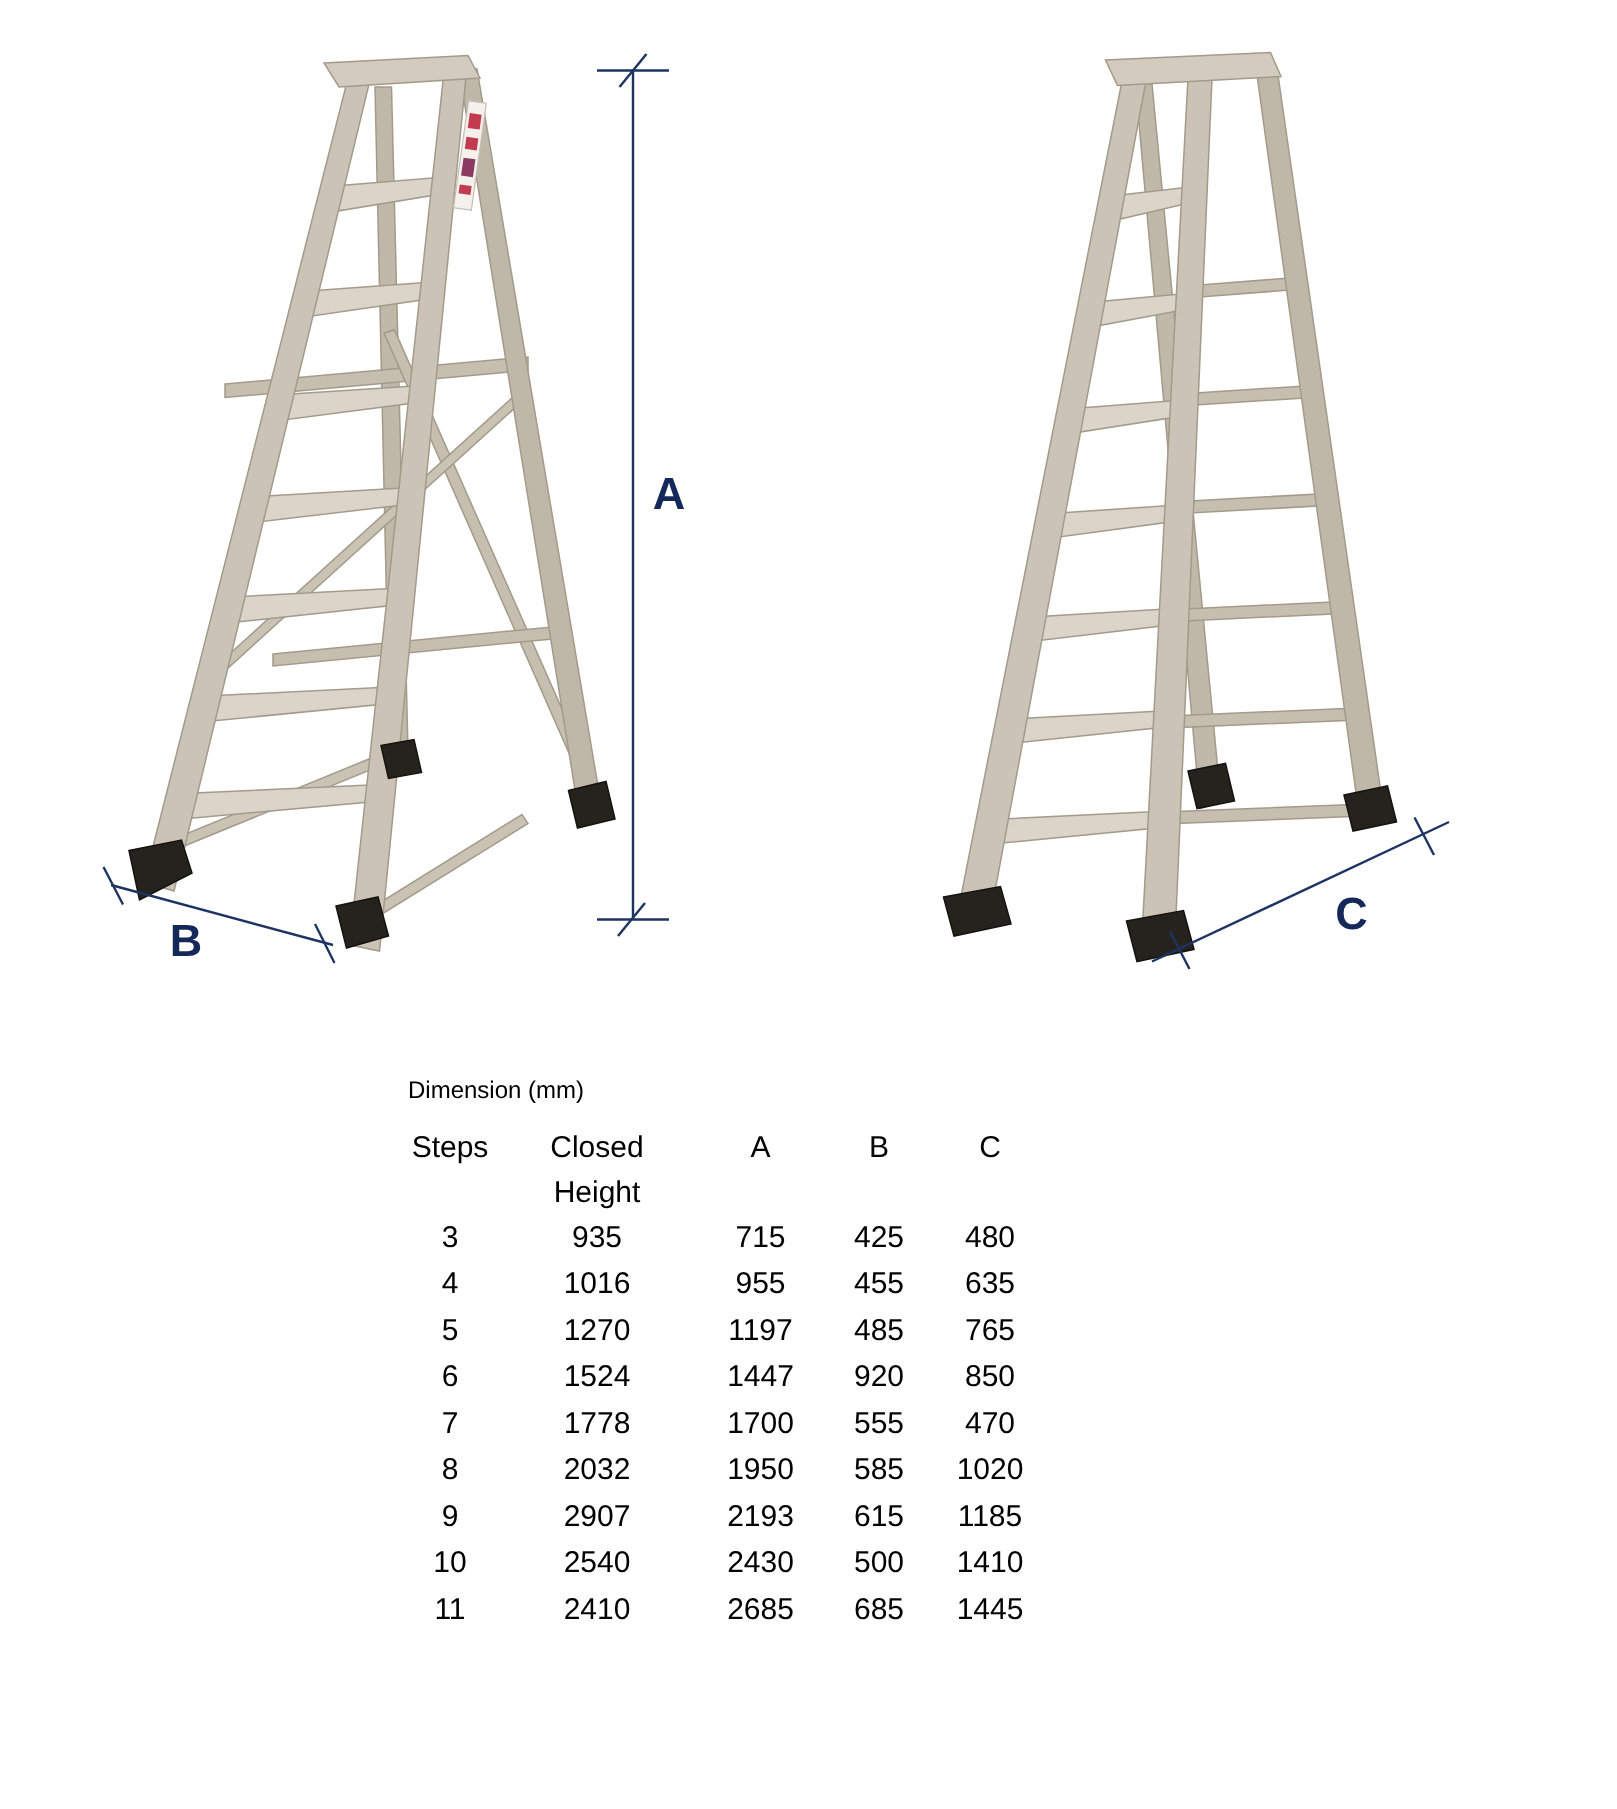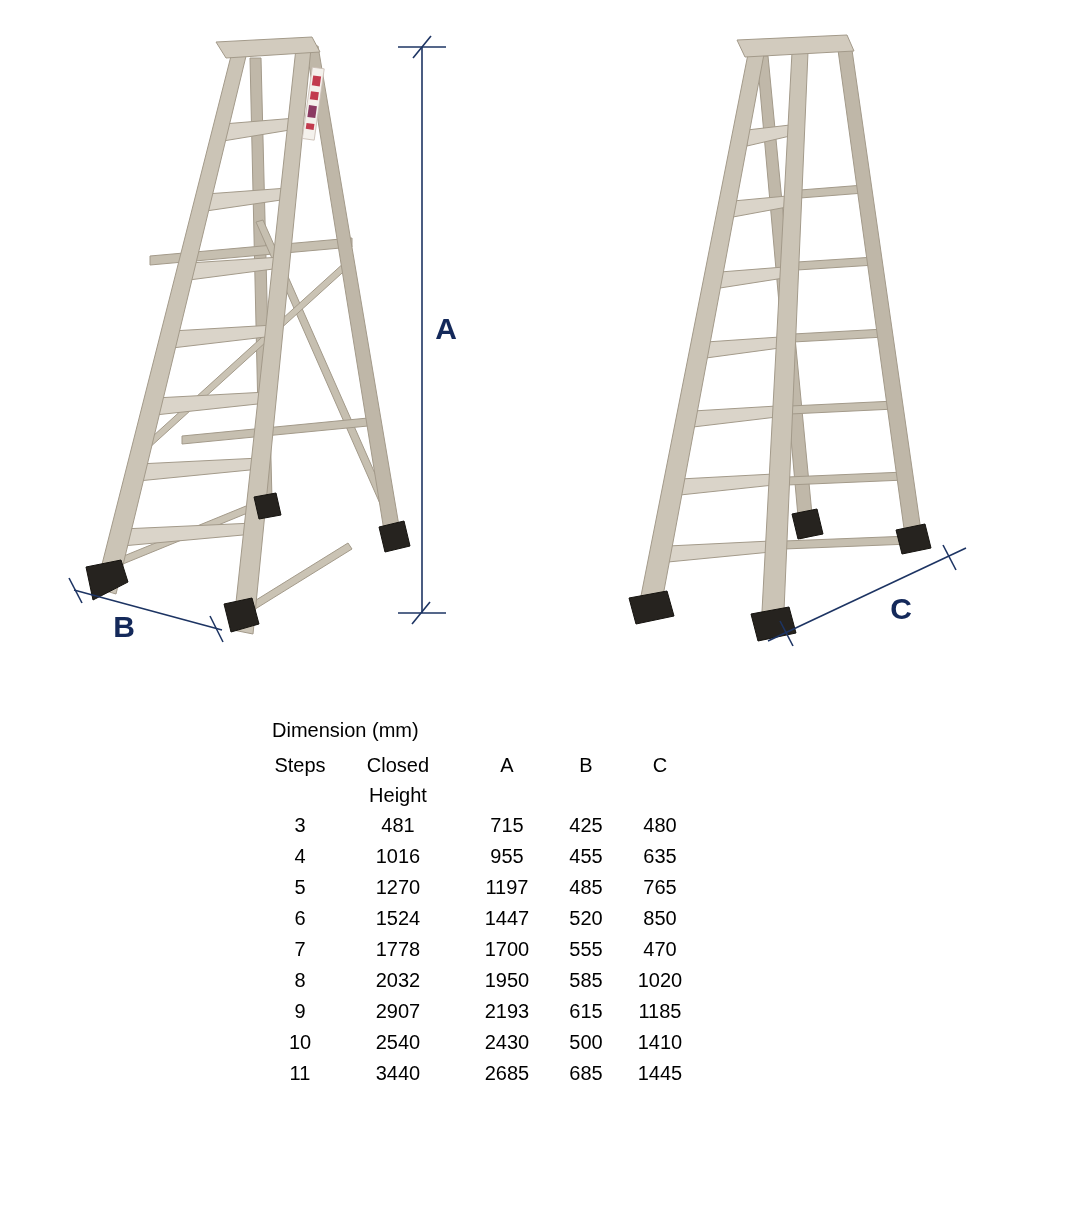--- a/index.html
+++ b/index.html
@@ -11,21 +11,21 @@
     overflow: hidden;
     position: relative;
   }
   .diagram-wrap {
     position: absolute; left: 0; top: 0;
     width: 1078px; height: 700px;
   }
   .dim-table-title {
     position: absolute;
     left: 272px; top: 719px;
-    font-size: 20px;
+    font-size: 16px;
     color: #000;
     white-space: nowrap;
   }
   table.dim-table {
     position: absolute;
     left: 255px; top: 750px;
     border-collapse: collapse;
     table-layout: fixed;
     font-size: 20px;
     color: #000;
@@ -188,21 +188,21 @@
       <th>Steps</th>
       <th>Closed Height</th>
       <th>A</th>
       <th>B</th>
       <th>C</th>
     </tr>
   </thead>
   <tbody>
       <tr>
         <td>3</td>
-        <td>481</td>
+        <td>935</td>
         <td>715</td>
         <td>425</td>
         <td>480</td>
       </tr>
       <tr>
         <td>4</td>
         <td>1016</td>
         <td>955</td>
         <td>455</td>
         <td>635</td>
@@ -211,21 +211,21 @@
         <td>5</td>
         <td>1270</td>
         <td>1197</td>
         <td>485</td>
         <td>765</td>
       </tr>
       <tr>
         <td>6</td>
         <td>1524</td>
         <td>1447</td>
-        <td>520</td>
+        <td>920</td>
         <td>850</td>
       </tr>
       <tr>
         <td>7</td>
         <td>1778</td>
         <td>1700</td>
         <td>555</td>
         <td>470</td>
       </tr>
       <tr>
@@ -244,19 +244,19 @@
       </tr>
       <tr>
         <td>10</td>
         <td>2540</td>
         <td>2430</td>
         <td>500</td>
         <td>1410</td>
       </tr>
       <tr>
         <td>11</td>
-        <td>3440</td>
+        <td>2410</td>
         <td>2685</td>
         <td>685</td>
         <td>1445</td>
       </tr>
     </tbody>
 </table>
 
 </body></html>

